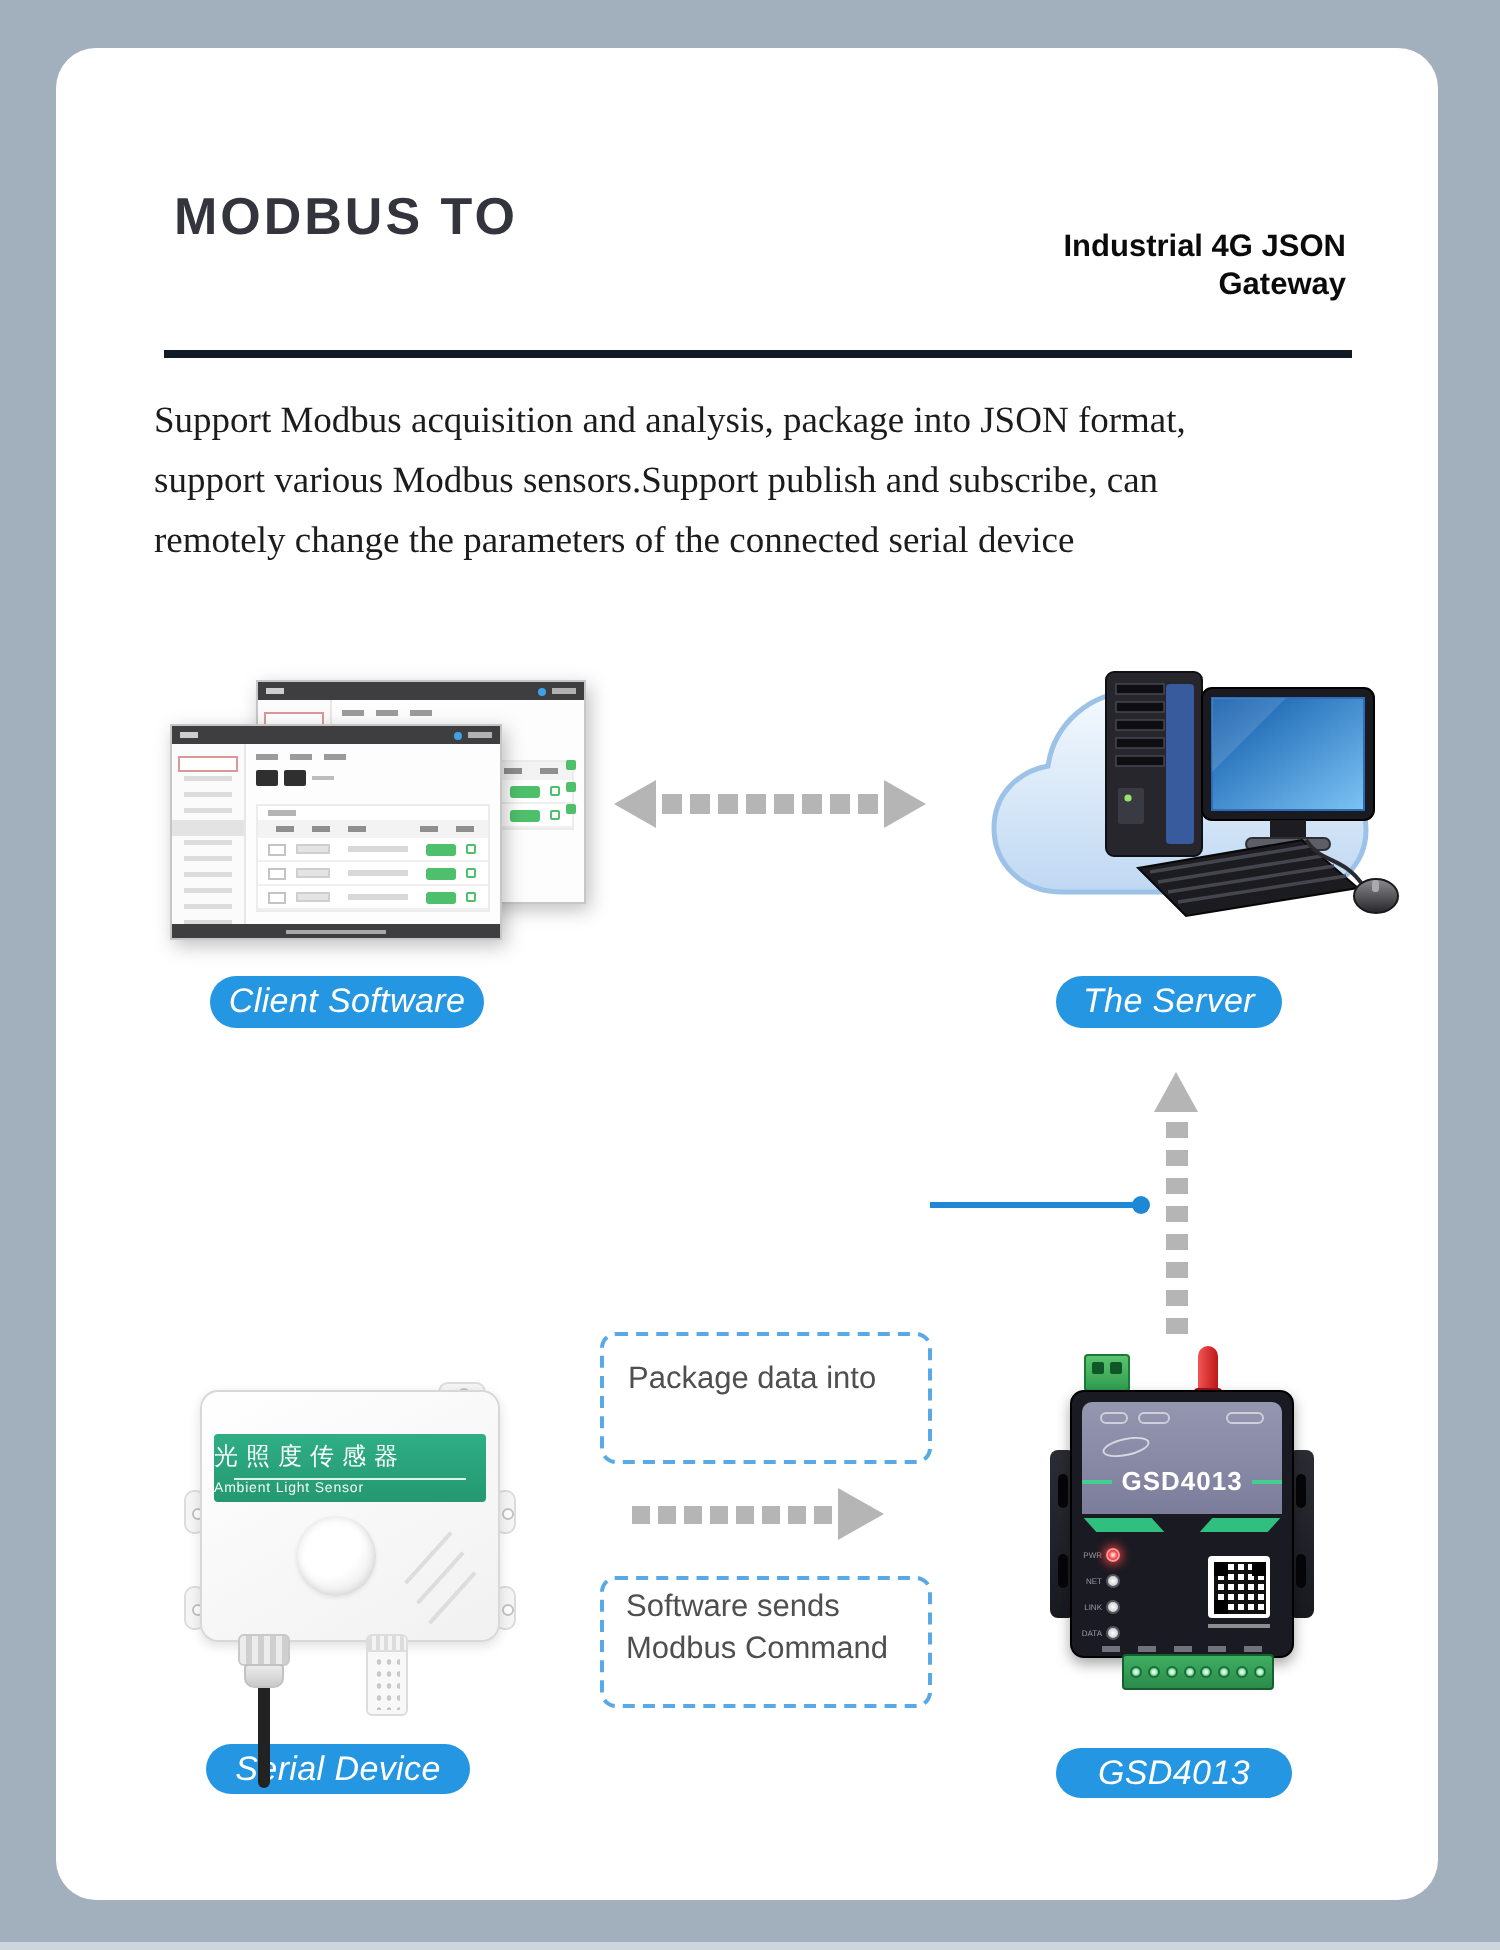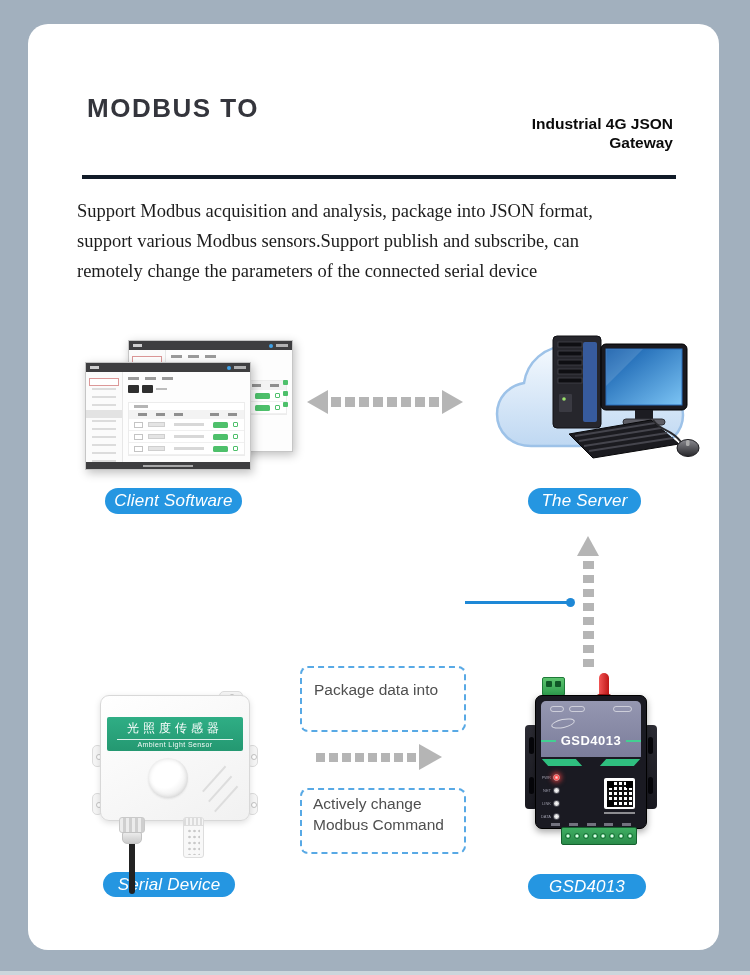--- a/index.html
+++ b/index.html
@@ -94,21 +94,21 @@
   .sensor-body { position:absolute; left:9px; top:0; width:150px; height:126px;
                  background:linear-gradient(150deg,#ffffff,#f1f1f1); border:1px solid #d8d8d8;
                  border-radius:9px; box-shadow:0 2px 6px rgba(0,0,0,.13); }
   .ear { position:absolute; width:11px; height:22px; background:#f5f5f5; border:1px solid #dcdcdc; border-radius:5px; }
   .ear::after { content:''; position:absolute; left:2.5px; top:8px; width:4px; height:4px; border-radius:50%;
                 background:#fff; border:1px solid #c2c2c2; }
   .ear.l1 { left:1px; top:50px; } .ear.l2 { left:1px; top:98px; }
   .ear.r1 { left:156px; top:50px; } .ear.r2 { left:156px; top:98px; }
   .ear.top { left:128px; top:-4px; width:24px; height:10px; }
   .ear.top::after { left:9px; top:2px; }
-  .sensor-label { position:absolute; left:6px; top:21px; width:136px; height:34px; text-align:center;
+  .sensor-label { position:absolute; left:6px; top:21px; width:136px; height:34px; text-align:left;
                   background:linear-gradient(#2fae85,#249871); border-radius:2px; color:#fff; }
   .sl-cn { font-size:12px; letter-spacing:4px; margin-top:3px; white-space:nowrap; overflow:hidden; }
   .sl-hr { width:86%; height:1px; background:rgba(255,255,255,.85); margin:2px auto 1px; }
   .sl-en { font-size:7px; letter-spacing:.4px; opacity:.95; }
   .dome { position:absolute; left:47px; top:62px; width:40px; height:40px; border-radius:50%;
           background:radial-gradient(circle at 40% 35%, #ffffff 0 45%, #ececec 75%, #dedede);
           box-shadow:inset 0 0 5px rgba(0,0,0,.15), 0 1px 2px rgba(0,0,0,.08); }
   .vent { position:absolute; width:34px; height:1.5px; background:#ddd; transform:rotate(-48deg); }
   .v1 { left:96px; top:82px; } .v2 { left:102px; top:92px; } .v3 { left:108px; top:102px; }
   .gland { position:absolute; left:28px; top:122px; width:26px; height:16px;
@@ -406,21 +406,21 @@
           <i></i>
           <i></i>
           <i></i>
           <i></i>
           <i></i>
           <i></i>
         </span>
       <span class="tri-r"></span>
     </div>
     <div class="callout polling">
-      <div class="ind8">Actively change</div>
+      <div class="ind8">Software sends</div>
       <div class="ind8">Modbus Command</div>
     </div>
 
     <div class="sensor">
       <span class="ear top"></span>
       <span class="ear l1"></span>
       <span class="ear l2"></span>
       <span class="ear r1"></span>
       <span class="ear r2"></span>
       <div class="sensor-body">

